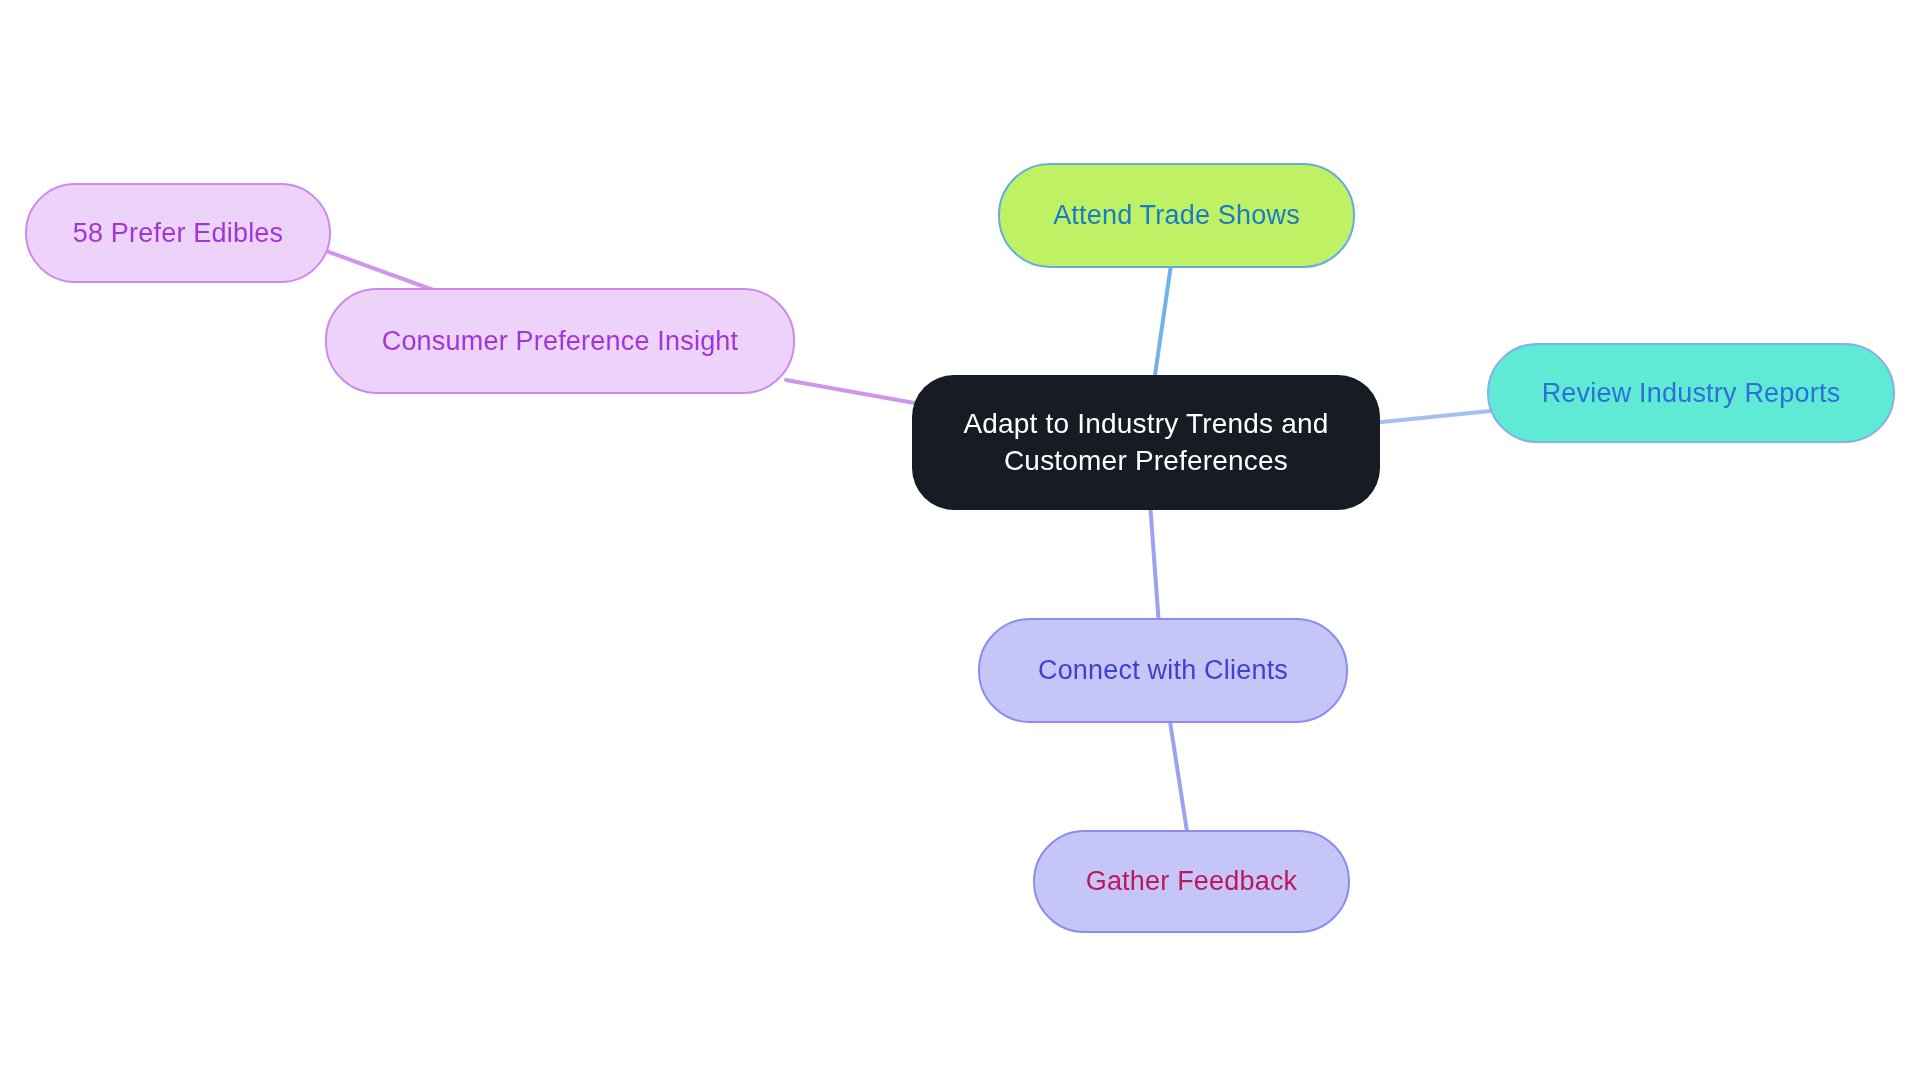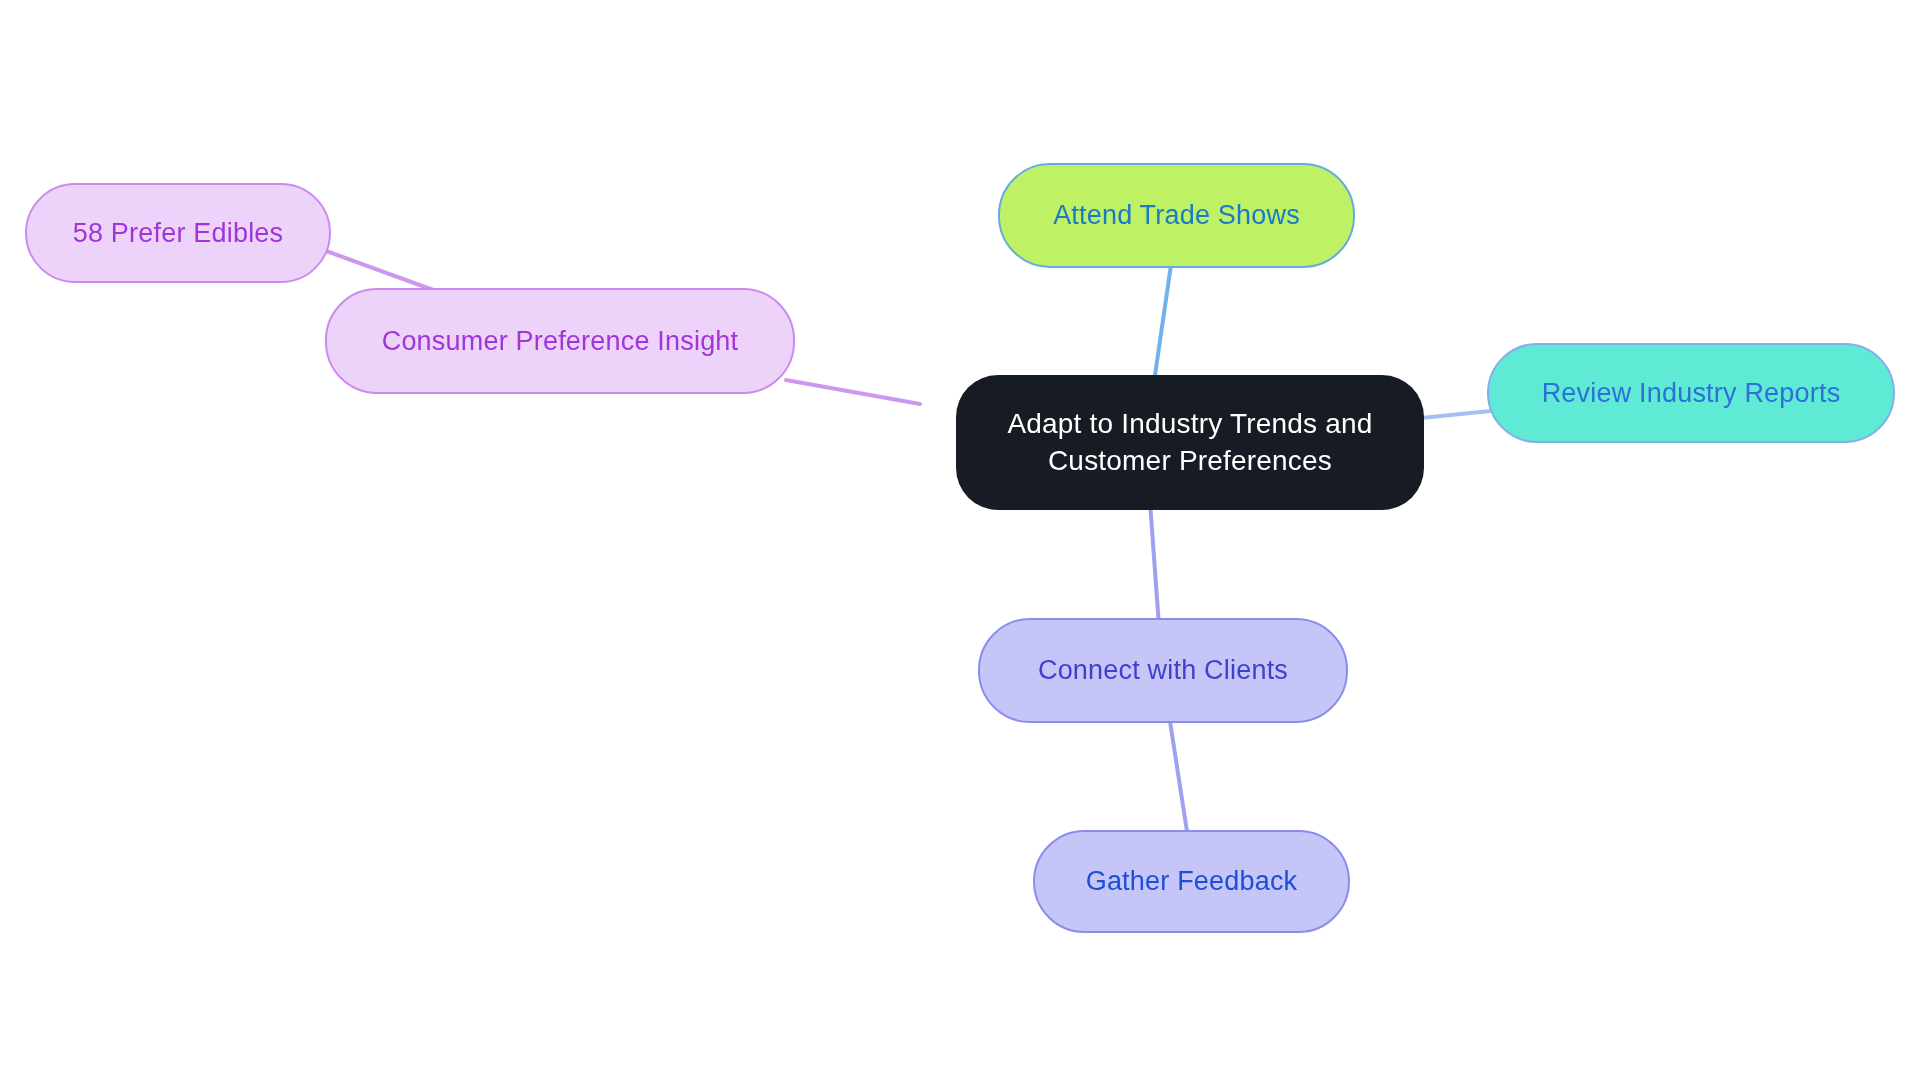--- a/index.html
+++ b/index.html
@@ -31,21 +31,20 @@
     user-select: none;
   }
   .node-root {
     left: 912px; top: 375px;
     width: 468px; height: 135px;
     border: none;
     border-radius: 42px;
     font-size: 28px;
     line-height: 1.3;
     padding: 0 32px;
-    margin-left: 44px;
   }
   .node-attend   { left: 998px;  top: 163px; width: 357px; height: 105px; }
   .node-review   { left: 1487px; top: 343px; width: 408px; height: 100px; }
   .node-connect  { left: 978px;  top: 618px; width: 370px; height: 105px; }
   .node-gather   { left: 1033px; top: 830px; width: 317px; height: 103px; }
   .node-consumer { left: 325px;  top: 288px; width: 470px; height: 106px; }
   .node-edibles  { left: 25px;   top: 147px; width: 306px; height: 100px; margin-top: 36px; }
 </style>
 </head>
 <body>
@@ -62,19 +61,19 @@
   </svg>
 
   <div class="node node-root" style="background-color: rgb(23, 27, 36); color: rgb(255, 255, 255);">Adapt to Industry Trends and Customer Preferences</div>
 
   <div class="node node-attend" style="background-color: #bef264; border-color: rgb(103, 170, 227); color: rgb(27, 121, 201);">Attend Trade Shows</div>
 
   <div class="node node-review" style="background-color: #5eead4; border-color: rgb(133, 174, 235); color: rgb(46, 112, 216);">Review Industry Reports</div>
 
   <div class="node node-connect" style="background-color: rgb(197, 198, 247); border-color: rgb(138, 141, 238); color: rgb(64, 64, 206);">Connect with Clients</div>
 
-  <div class="node node-gather" style="background-color: rgb(197, 198, 247); border-color: rgb(138, 141, 238); color: #1d4ed8;">Gather Feedback</div>
+  <div class="node node-gather" style="background-color: rgb(197, 198, 247); border-color: rgb(138, 141, 238); color: #be185d;">Gather Feedback</div>
 
   <div class="node node-consumer" style="background-color: rgb(237, 211, 250); border-color: rgb(203, 139, 236); color: rgb(161, 54, 216);">Consumer Preference Insight</div>
 
   <div class="node node-edibles" style="background-color: rgb(237, 211, 250); border-color: rgb(203, 139, 236); color: rgb(161, 54, 216);">58 Prefer Edibles</div>
 
 </div>
 
 </body></html>

